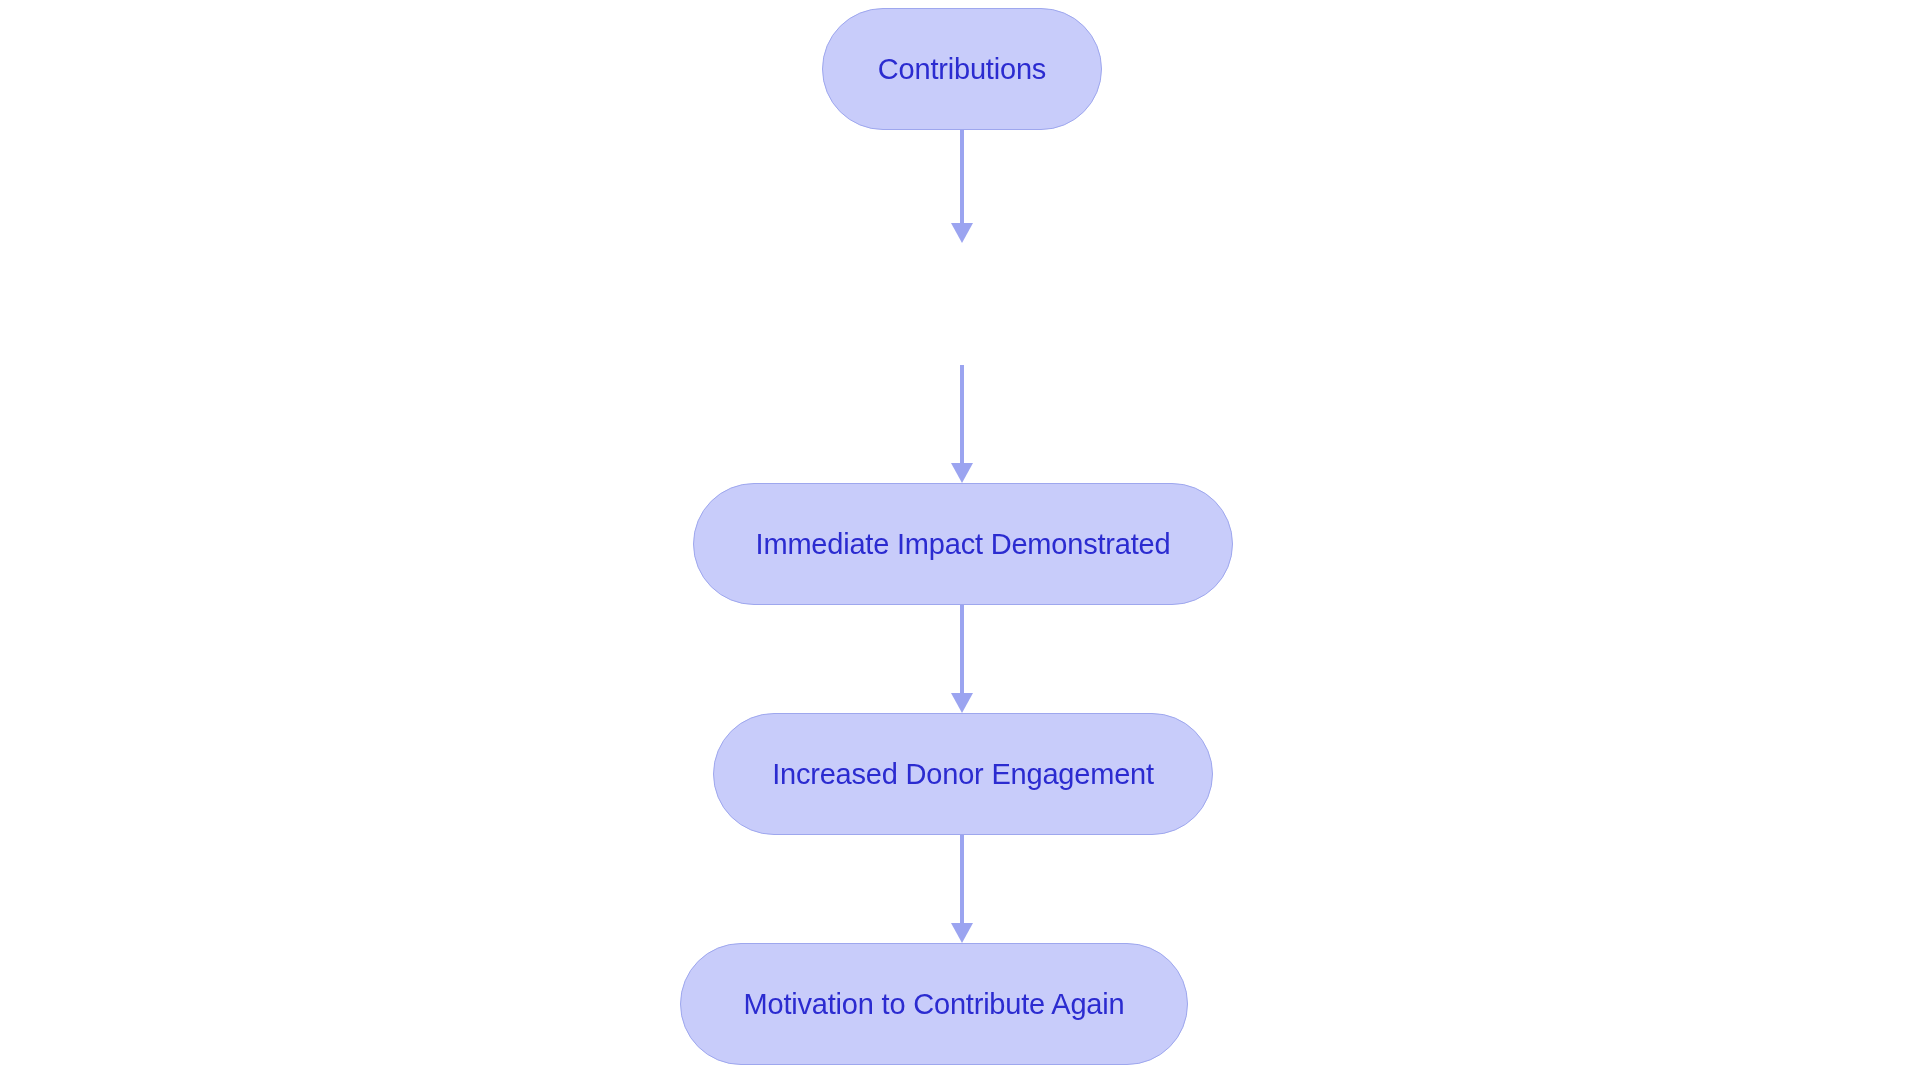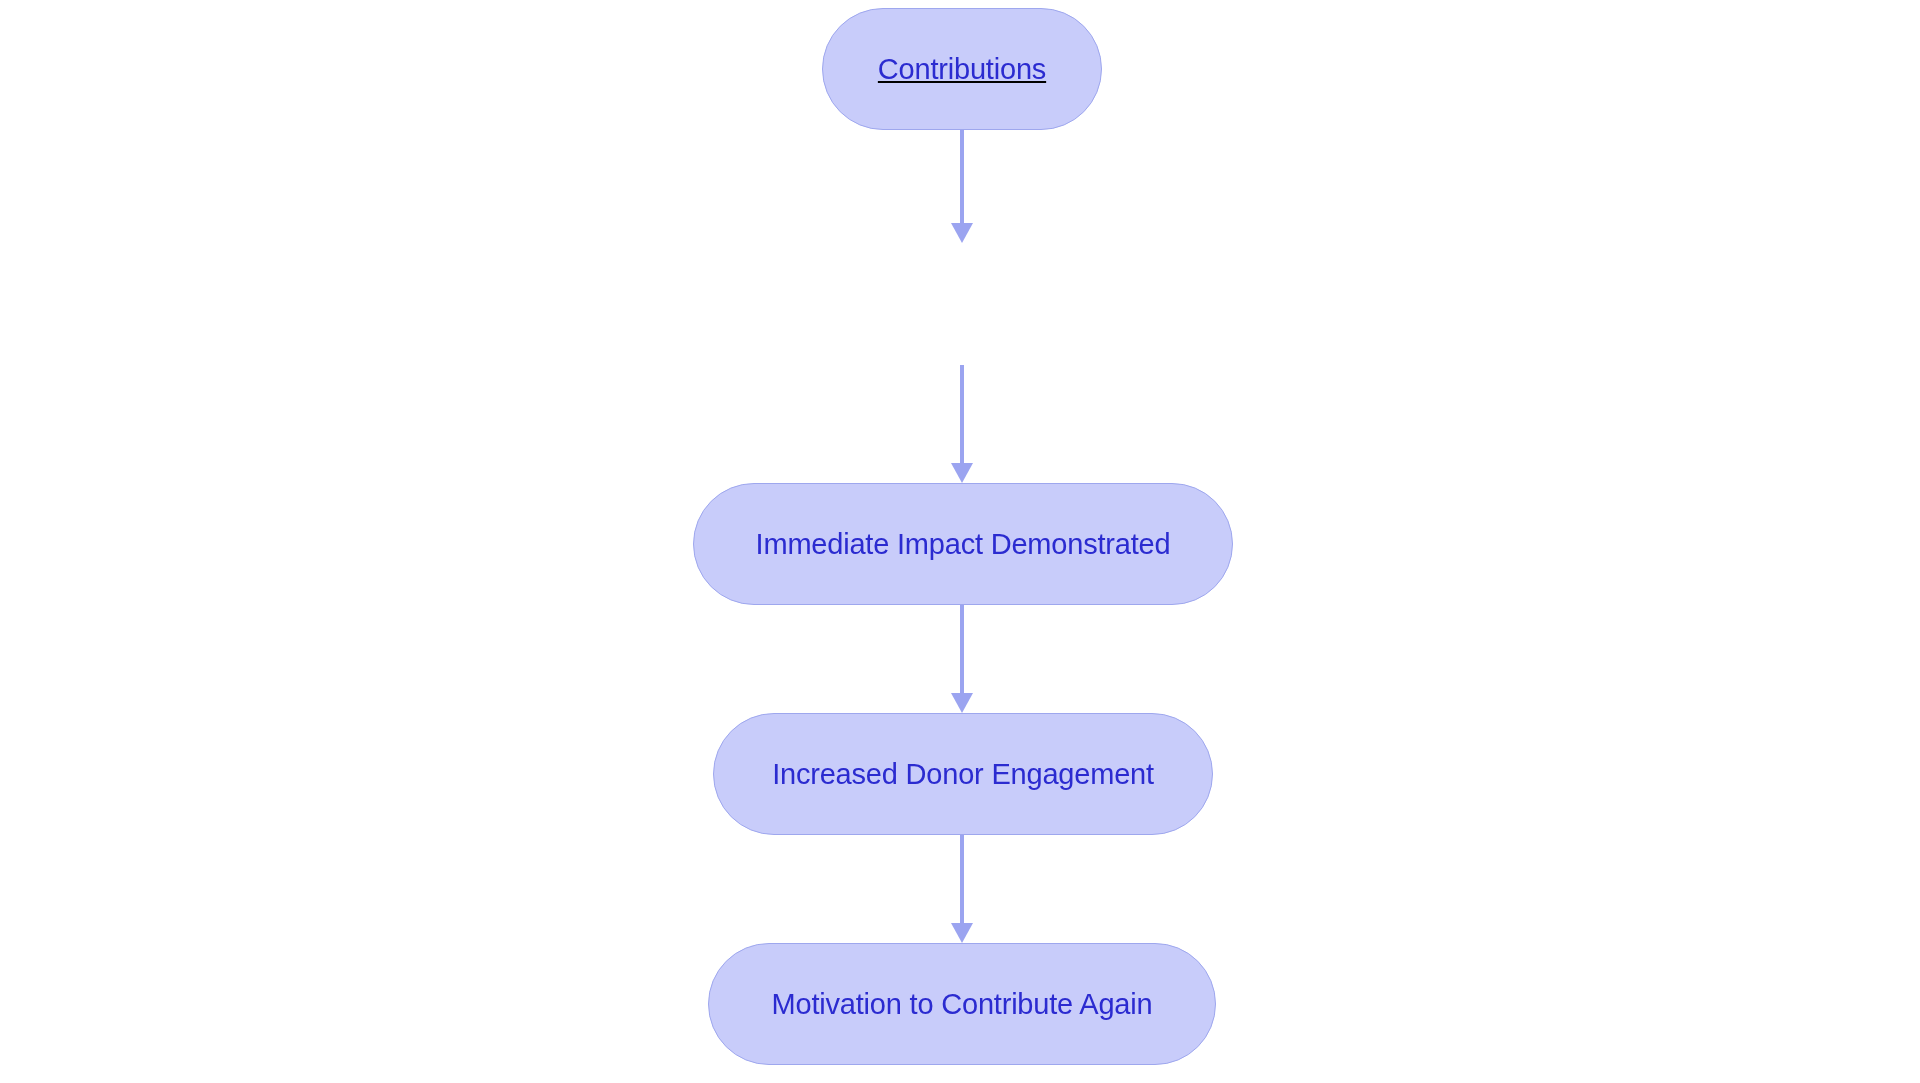--- a/index.html
+++ b/index.html
@@ -88,30 +88,30 @@
   <div class="flow-edge" style="left:951px; top:605px; width:22px; height:108px;">
     <div class="edge-line" style="height:88px;"></div>
     <div class="edge-arrow"></div>
   </div>
 
   <div class="flow-edge" style="left:951px; top:835px; width:22px; height:108px;">
     <div class="edge-line" style="height:88px;"></div>
     <div class="edge-arrow"></div>
   </div>
 
-  <div class="flow-node" style="left:822px; top:8px; width:280px; height:122px;text-decoration:underline;">
+  <div class="flow-node" style="left:822px; top:8px; width:280px; height:122px;">
     <span class="node-label">Contributions</span>
   </div>
 
 
   <div class="flow-node" style="left:713px; top:713px; width:500px; height:122px;">
     <span class="node-label">Increased Donor Engagement</span>
   </div>
 
   <div class="flow-node" style="left:693px; top:483px; width:540px; height:122px;">
     <span class="node-label">Immediate Impact Demonstrated</span>
   </div>
 
-  <div class="flow-node" style="left:708px; top:943px; width:508px; height:122px;">
+  <div class="flow-node" style="left:680px; top:943px; width:508px; height:122px;">
     <span class="node-label">Motivation to Contribute Again</span>
   </div>
 
 </div>
 
 </body></html>

